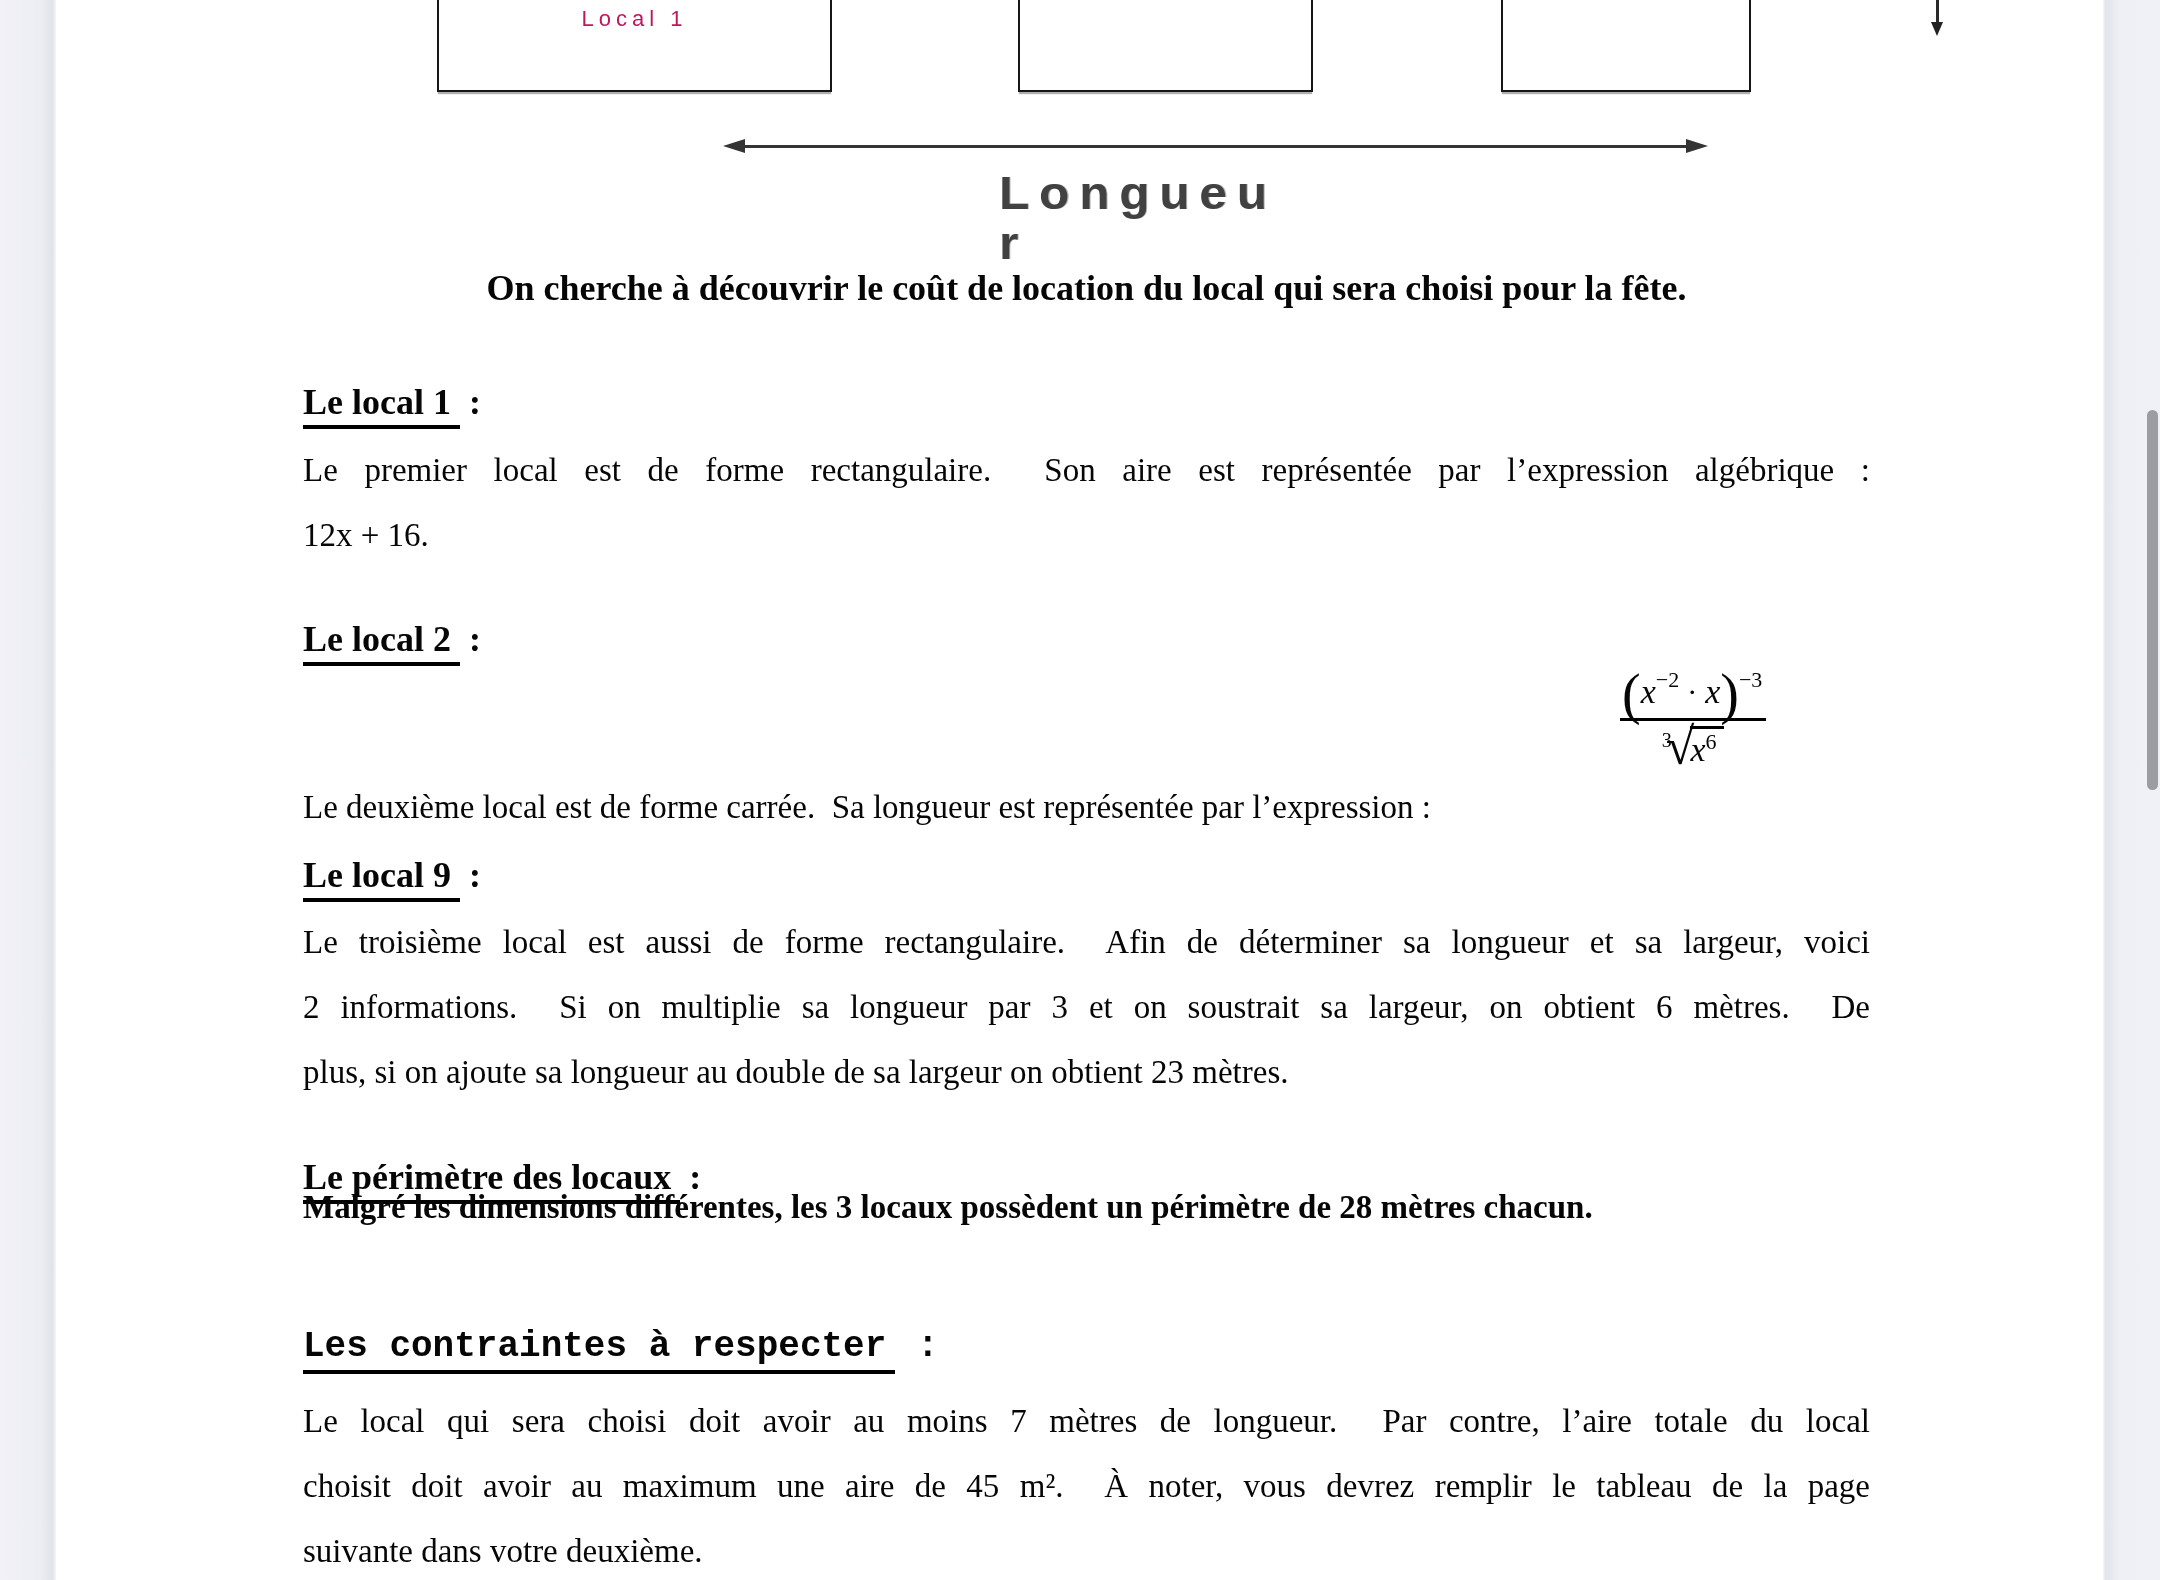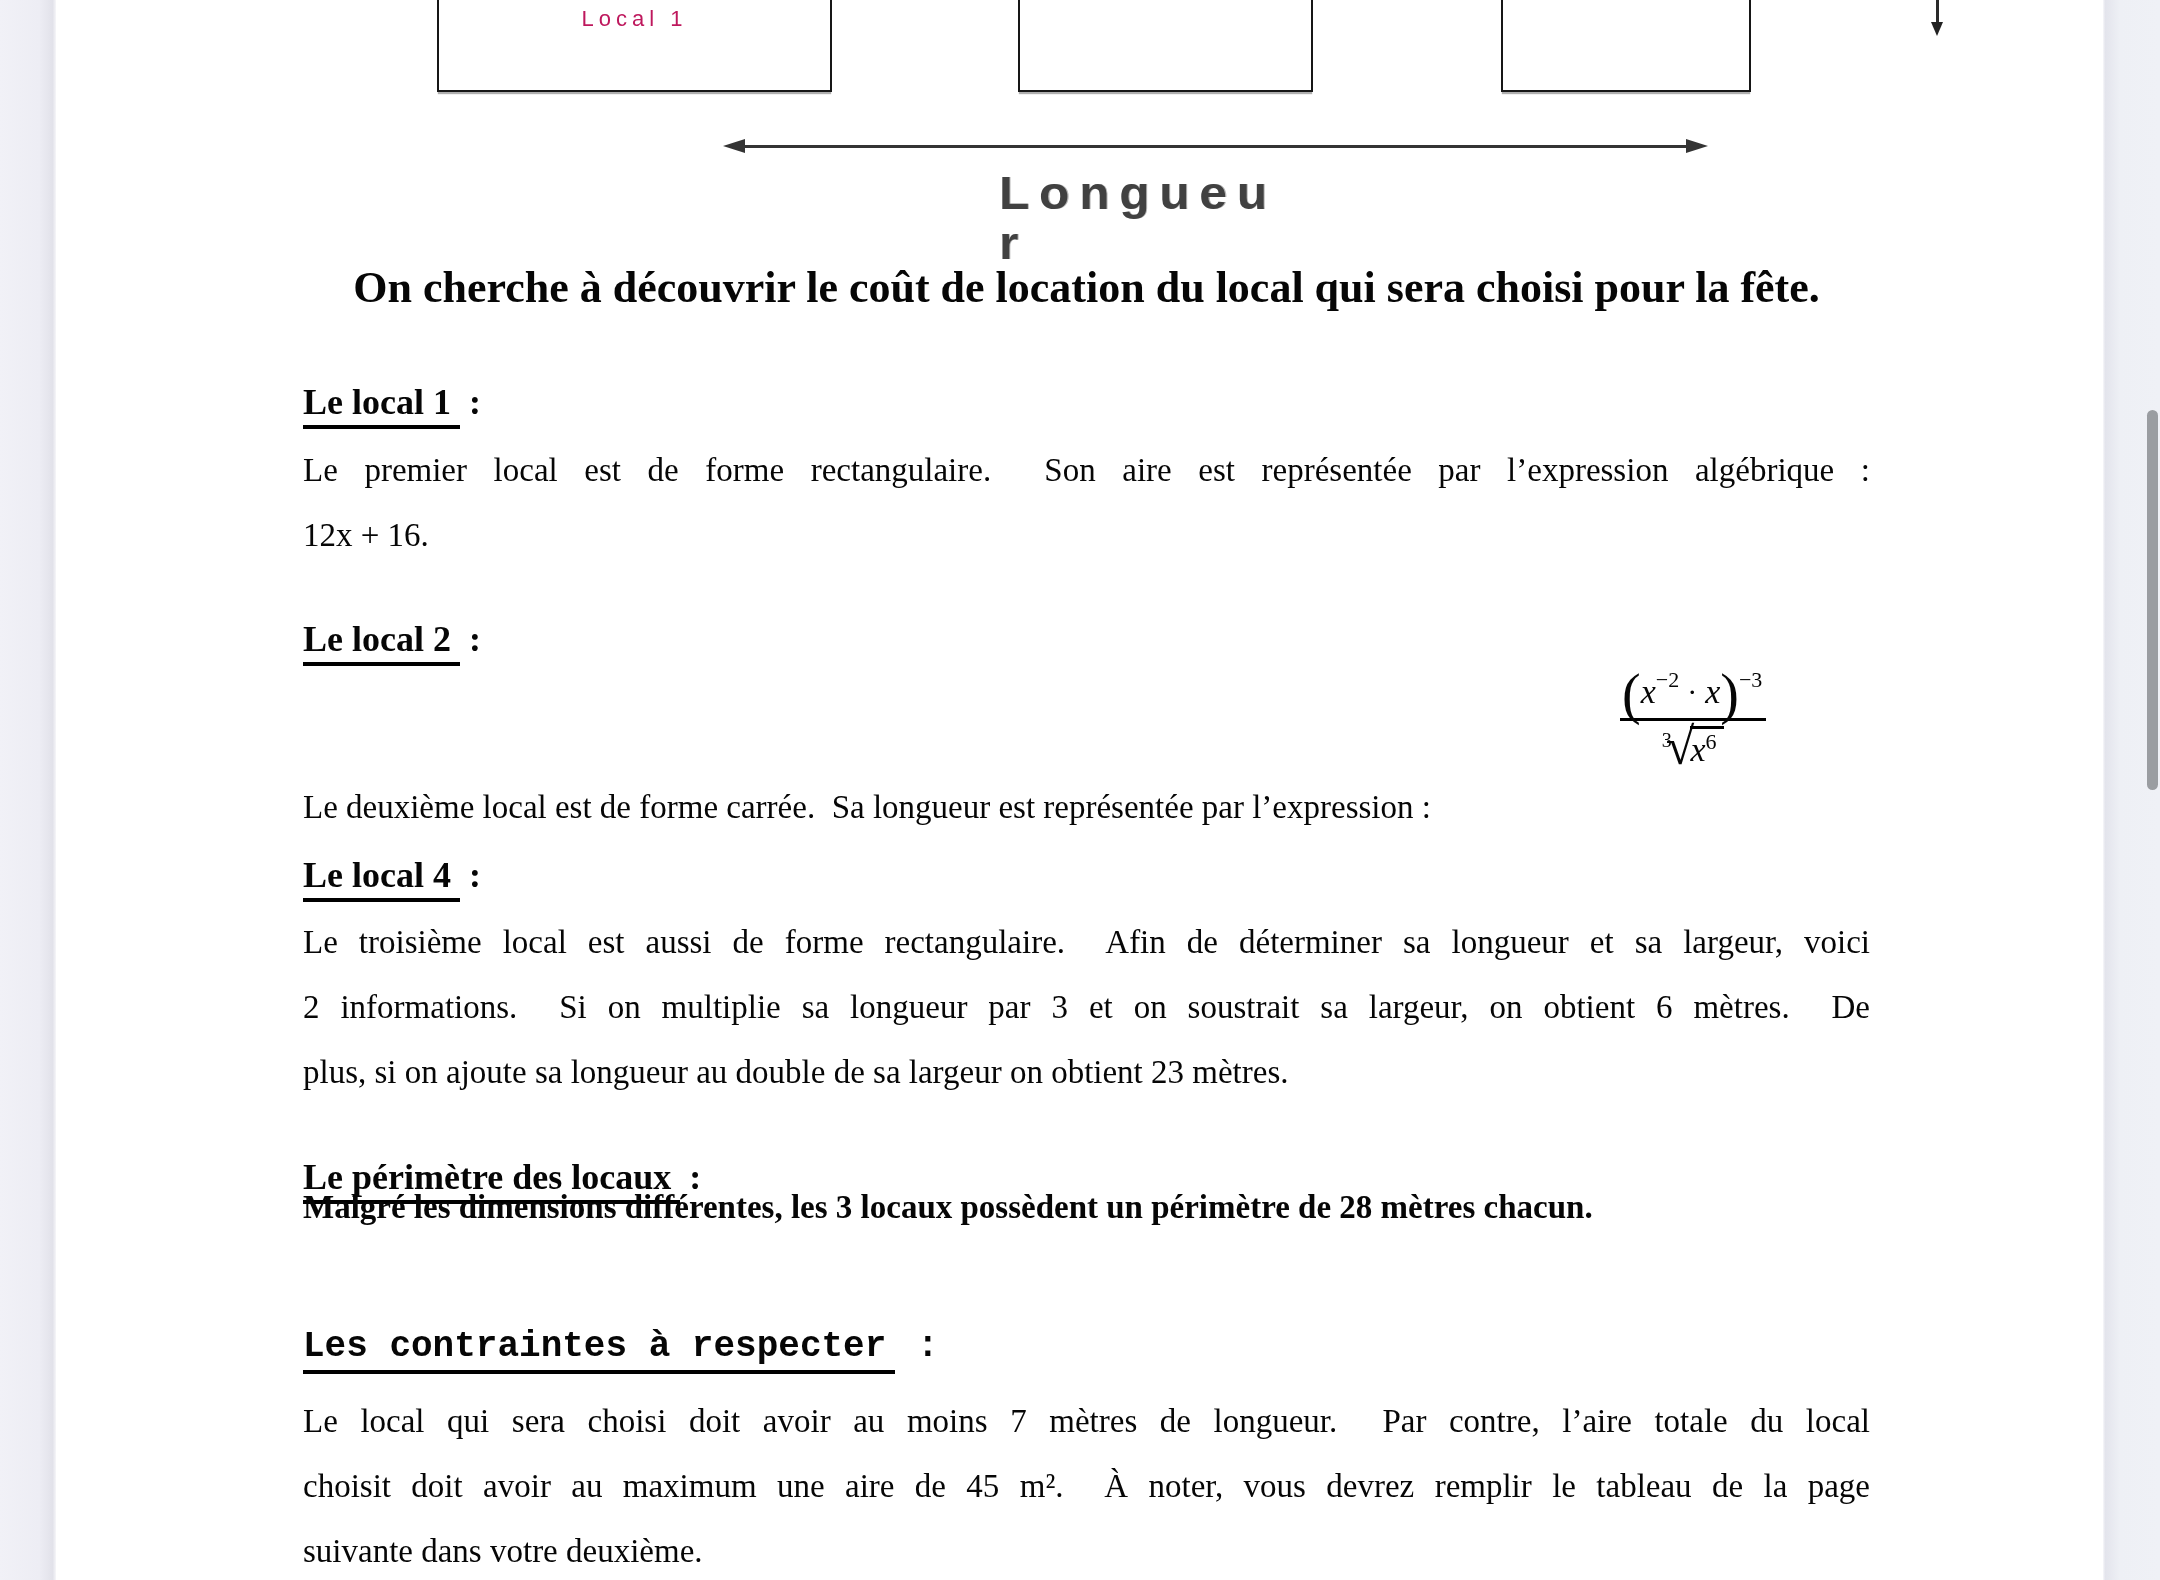--- a/index.html
+++ b/index.html
@@ -74,21 +74,21 @@
     letter-spacing: 9px; color: #414141;
     transform: scaleX(1.08); transform-origin: left top;
     filter: blur(0.6px);
     text-shadow: 1px 0 0 rgba(90,90,90,0.45);
   }
 
   
   .doc-title {
     position: absolute; left: 303px; width: 1567px; top: 266px;
     text-align: center;
-    font-weight: bold; font-size: 44px; line-height: 44px;
+    font-weight: bold; font-size: 36px; line-height: 44px;
   }
   .heading {
     position: absolute; left: 303px; width: 1567px;
     font-weight: bold; font-size: 36px; line-height: 44px;
     white-space: nowrap;
   }
   .heading .h-underline {
     border-bottom: 4px solid #000;
     padding-bottom: 3px; padding-right: 9px;
   }
@@ -182,21 +182,21 @@
       <span class="paren">)</span>
       <span class="mexp">−3</span>
     </div>
     <div class="den">
       <span class="ridx">3</span>
       <span class="rsign">√</span>
       <span class="rcontent"><span class="mi">x</span><span class="mexp">6</span></span>
     </div>
   </div>
 
-  <div class="heading" id="h-local3"><span class="h-underline">Le local 4</span><span> :</span></div>
+  <div class="heading" id="h-local3"><span class="h-underline">Le local 9</span><span> :</span></div>
   <div class="bodyline just" id="p3l1">Le troisième local est aussi de forme rectangulaire.&nbsp; Afin de déterminer sa longueur et sa largeur, voici</div>
   <div class="bodyline just" id="p3l2">2 informations.&nbsp; Si on multiplie sa longueur par 3 et on soustrait sa largeur, on obtient 6 mètres.&nbsp; De</div>
   <div class="bodyline" id="p3l3">plus, si on ajoute sa longueur au double de sa largeur on obtient 23 mètres.</div>
 
   <div class="heading" id="h-perimetre"><span class="h-underline">Le périmètre des locaux</span><span> :</span></div>
   <div class="bodyline" id="p4l1">Malgré les dimensions différentes, les 3 locaux possèdent un périmètre de 28 mètres chacun.</div>
 
   <div class="heading" id="h-contraintes"><span class="h-underline">Les contraintes à respecter</span><span> :</span></div>
   <div class="bodyline just" id="p5l1">Le local qui sera choisi doit avoir au moins 7 mètres de longueur.&nbsp; Par contre, l’aire totale du local</div>
   <div class="bodyline just" id="p5l2">choisit doit avoir au maximum une aire de 45 m².&nbsp; À noter, vous devrez remplir le tableau de la page</div>

